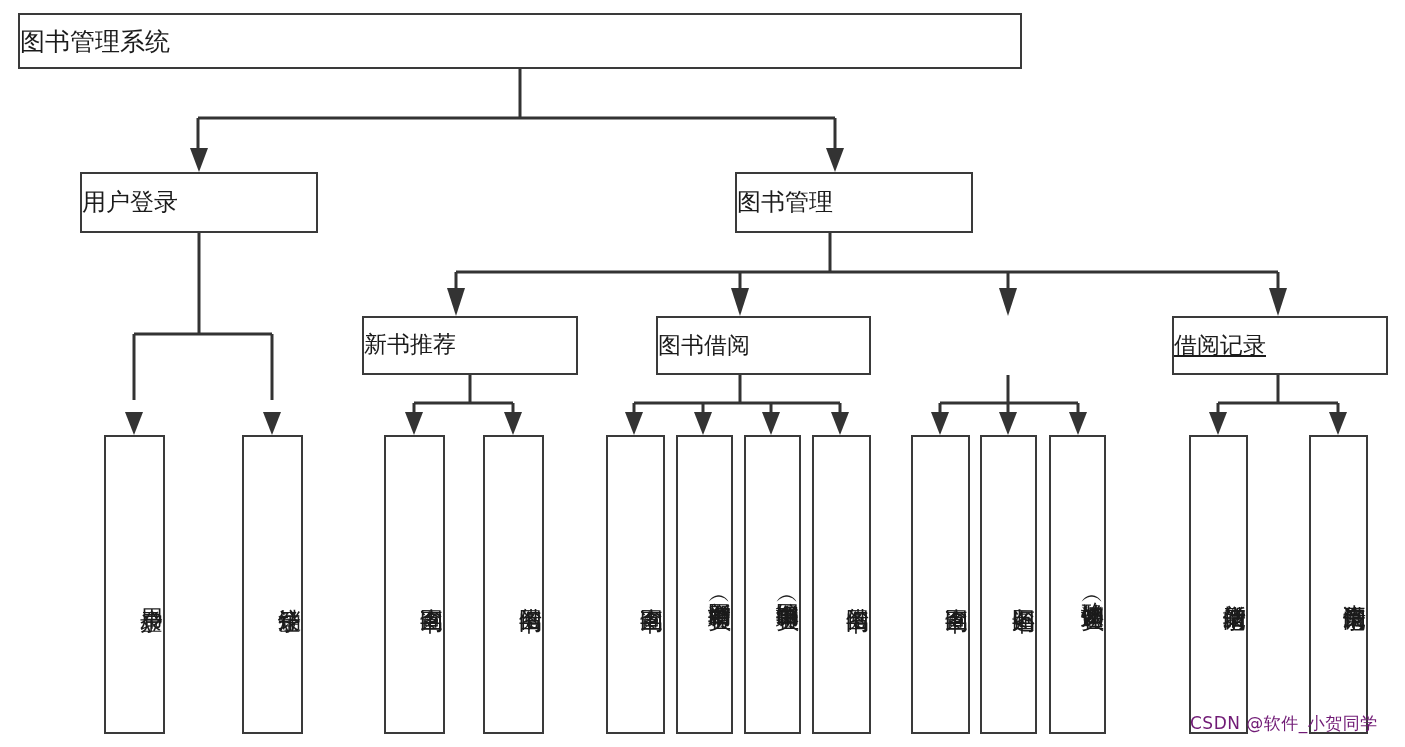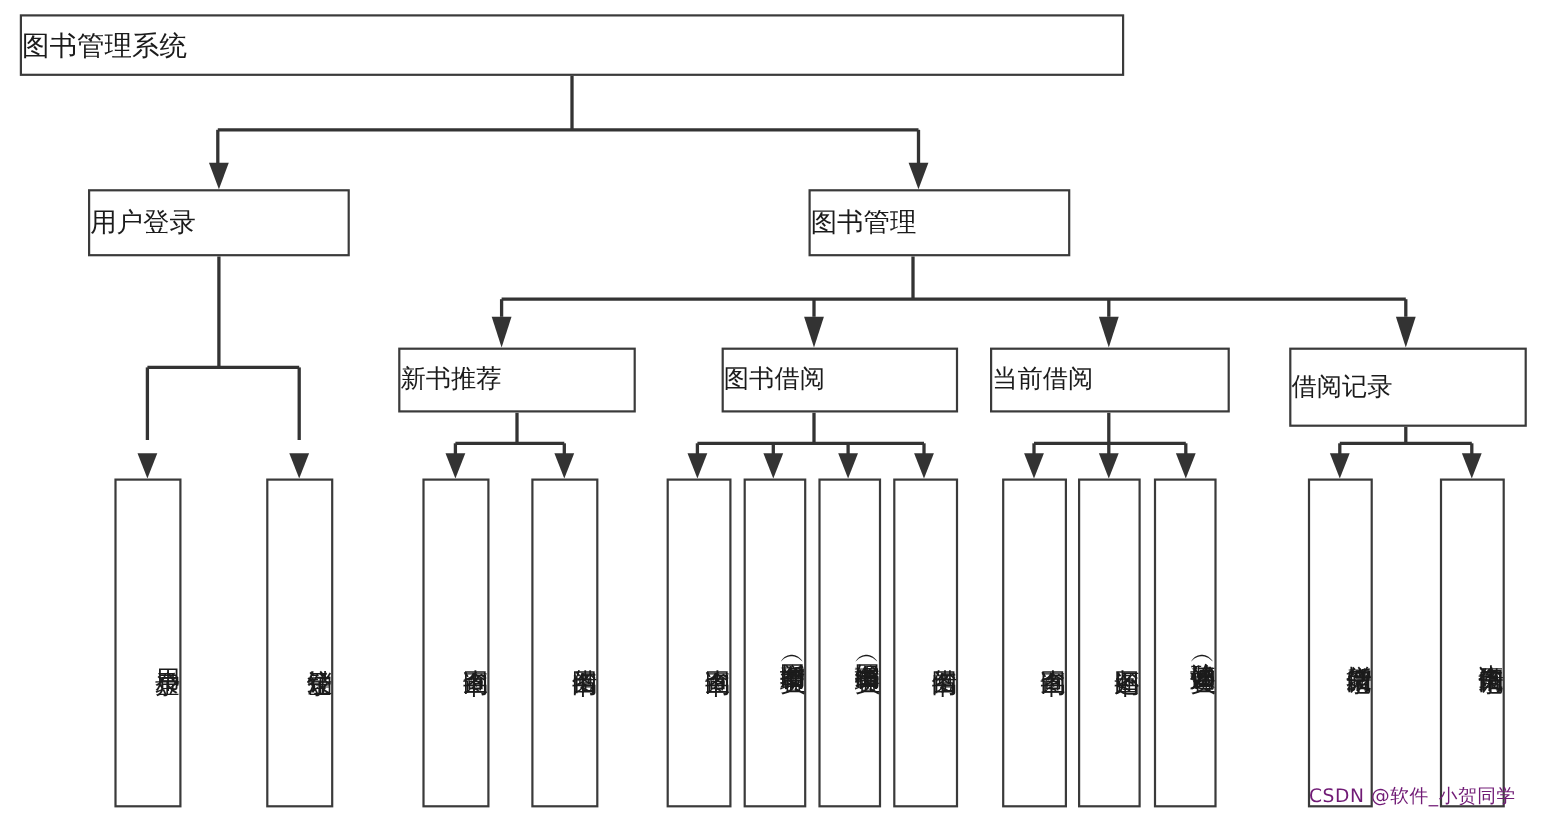--- a/index.html
+++ b/index.html
@@ -163,24 +163,21 @@
   <div class="node l2" style="left:711px; top:172px; width:238px; height:61px;margin-left:24px;">
     <span class="node-label">图书管理</span>
   </div>
 
   <div class="node l3" style="left:362px; top:316px; width:216px; height:59px;font-family:Liberation Serif, serif;">
     <span class="node-label">新书推荐</span>
   </div>
   <div class="node l3" style="left:633px; top:316px; width:215px; height:59px;margin-left:23px;">
     <span class="node-label">图书借阅</span>
   </div>
-  <div class="node l3" style="left:900px; top:316px; width:218px; height:59px;">
-    <span class="node-label">当前借阅</span>
-  </div>
-  <div class="node l3" style="left:1172px; top:316px; width:216px; height:72px;">
+  <div class="node l3" style="left:1172px; top:316px; width:216px; height:59px;text-decoration:underline;">
     <span class="node-label">借阅记录</span>
   </div>
 
   <div class="node leaf" style="left:104px; top:435px; width:61px; height:299px;">
     <span class="node-label">用户登录</span>
   </div>
   <div class="node leaf" style="left:242px; top:435px; width:61px; height:299px;">
     <span class="node-label">注销登录</span>
   </div>
 

